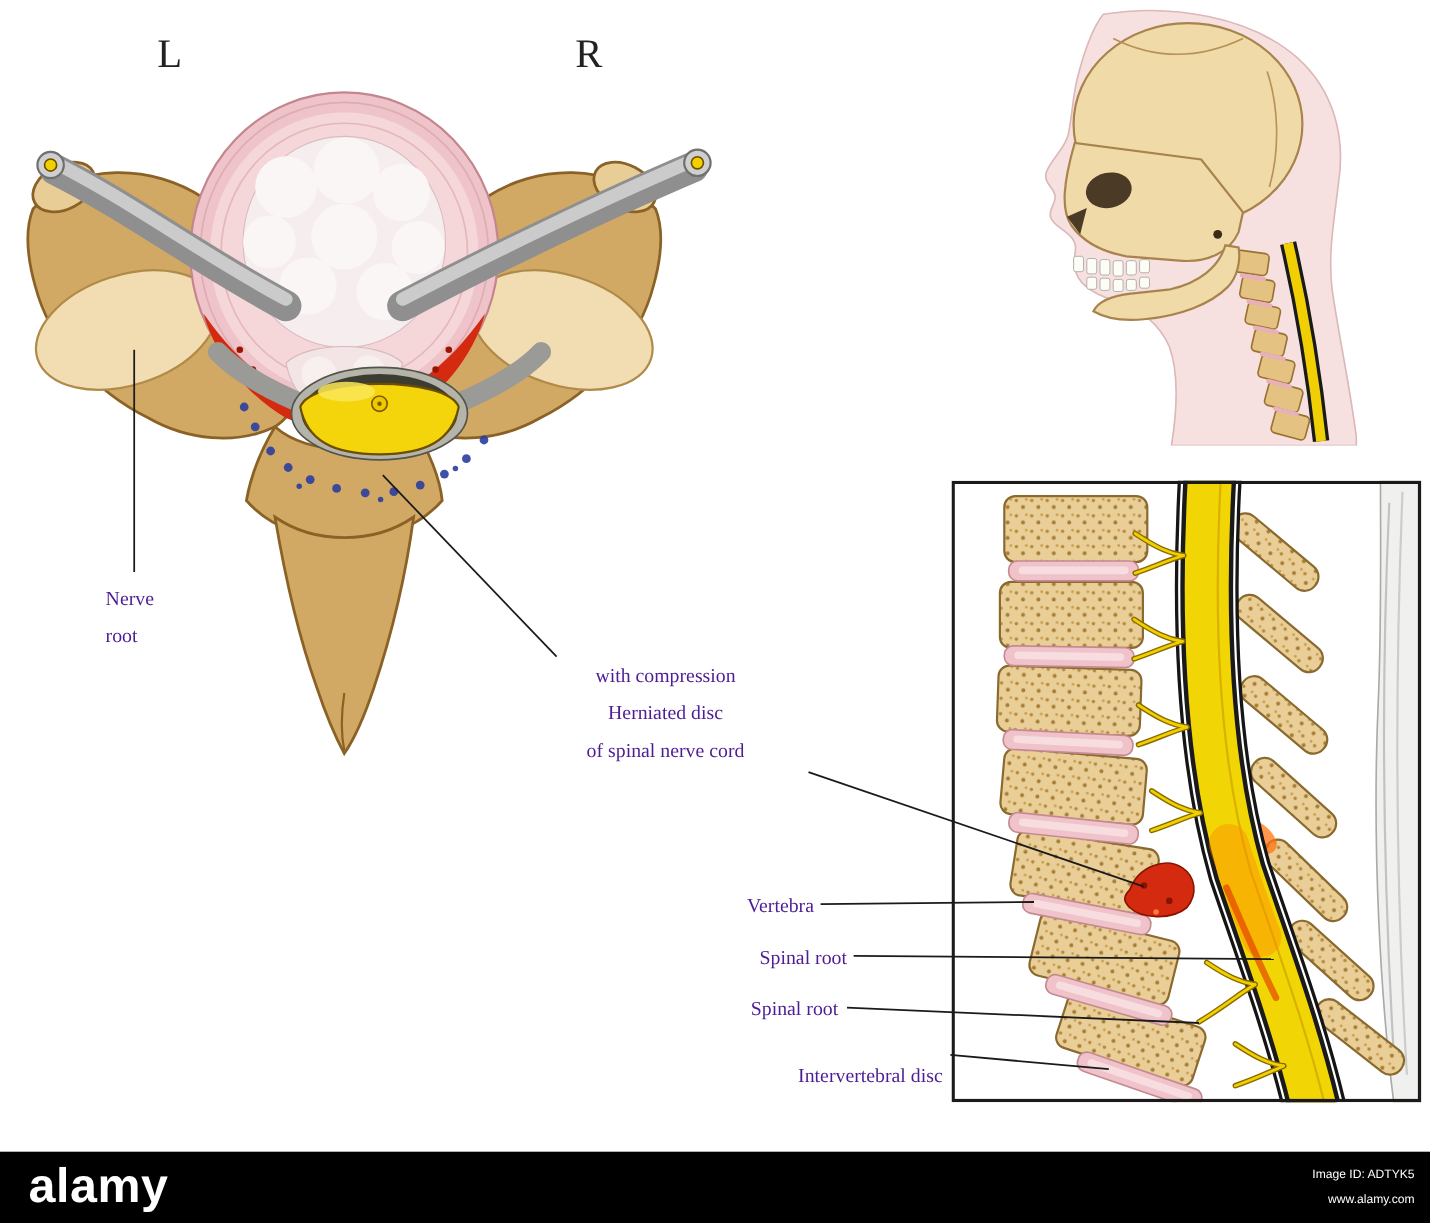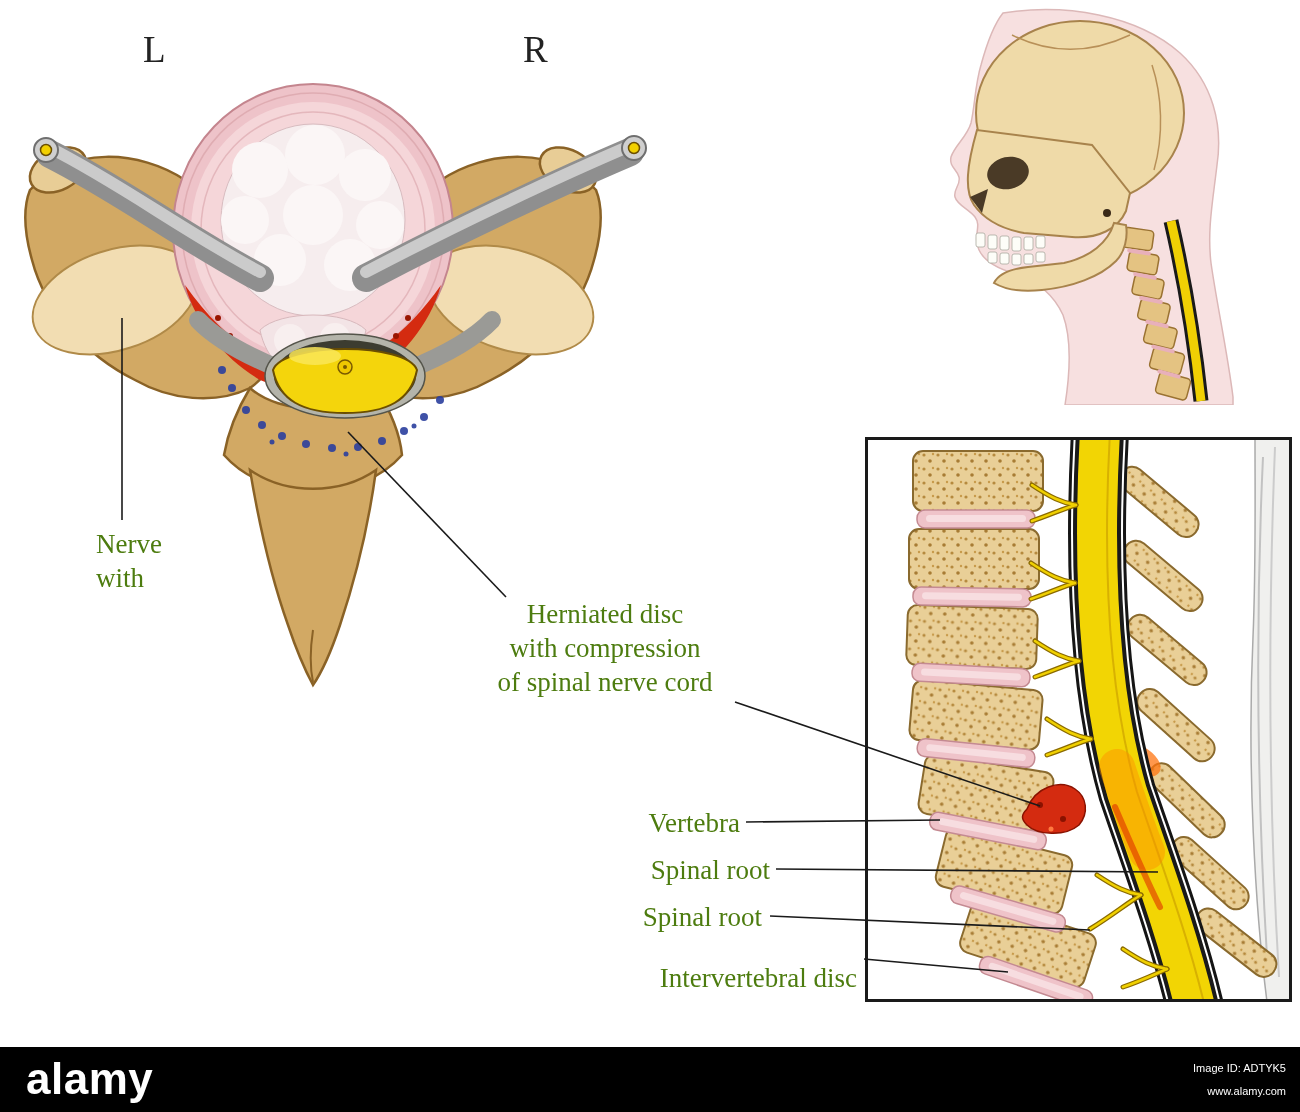--- a/index.html
+++ b/index.html
@@ -1,20 +1,20 @@
 <!DOCTYPE html>
 <html><head>
 <meta charset="utf-8">
 <style>
   html,body{margin:0;padding:0;background:#ffffff;}
   .stage{position:relative;width:1300px;height:1112px;background:#fff;overflow:hidden;
          font-family:"Liberation Serif",serif;}
   .abs{position:absolute;}
   .marker{font-size:37px;color:#222;z-index:4;}
-  .caption{font-size:27px;color:#4d7c0f;line-height:34px;z-index:4;}
+  .caption{font-size:18px;color:#4c1d95;line-height:34px;z-index:4;}
   .center{text-align:center;}
   .right{text-align:right;}
   svg.art{position:absolute;z-index:1;}
   svg.overlay{position:absolute;left:0;top:0;z-index:5;pointer-events:none;}
   .footer{position:absolute;left:0;top:1047px;width:1300px;height:65px;background:#000;
           color:#fff;font-family:"Liberation Sans",sans-serif;z-index:6;padding-left:14px;}
   .brand{position:absolute;left:26px;top:7px;font-size:44px;font-weight:700;letter-spacing:0.5px;}
   .footer-meta{position:absolute;right:28px;top:10px;text-align:right;font-size:11px;line-height:23px;font-weight:400;}
 </style>
 </head>
@@ -280,26 +280,26 @@
     </g>
 
     <rect x="1.5" y="1.5" width="424" height="562" fill="none" stroke="#1a1a1a" stroke-width="3"></rect>
   </svg>
 
   <div class="abs marker" style="left:143px;top:28px;">L</div>
   <div class="abs marker" style="left:523px;top:28px;">R</div>
 
   <div class="abs caption" style="left:96px;top:527px;">
     <div>Nerve</div>
-    <div>with</div>
+    <div>root</div>
   </div>
 
   <div class="abs caption center" style="left:455px;top:597px;width:300px;">
+    <div>with compression</div>
     <div>Herniated disc</div>
-    <div>with compression</div>
     <div>of spinal nerve cord</div>
   </div>
 
   <div class="abs caption right" style="left:560px;top:806px;width:180px;">Vertebra</div>
   <div class="abs caption right" style="left:560px;top:853px;width:210px;">Spinal root</div>
   <div class="abs caption right" style="left:560px;top:900px;width:202px;">Spinal root</div>
   <div class="abs caption right" style="left:560px;top:943px;width:297px;margin-top:18px;">Intervertebral disc</div>
 
   <svg class="overlay" width="1300" height="1047" viewBox="0 0 1300 1047">
     <g stroke="#1a1a1a" stroke-width="1.6" fill="none">

